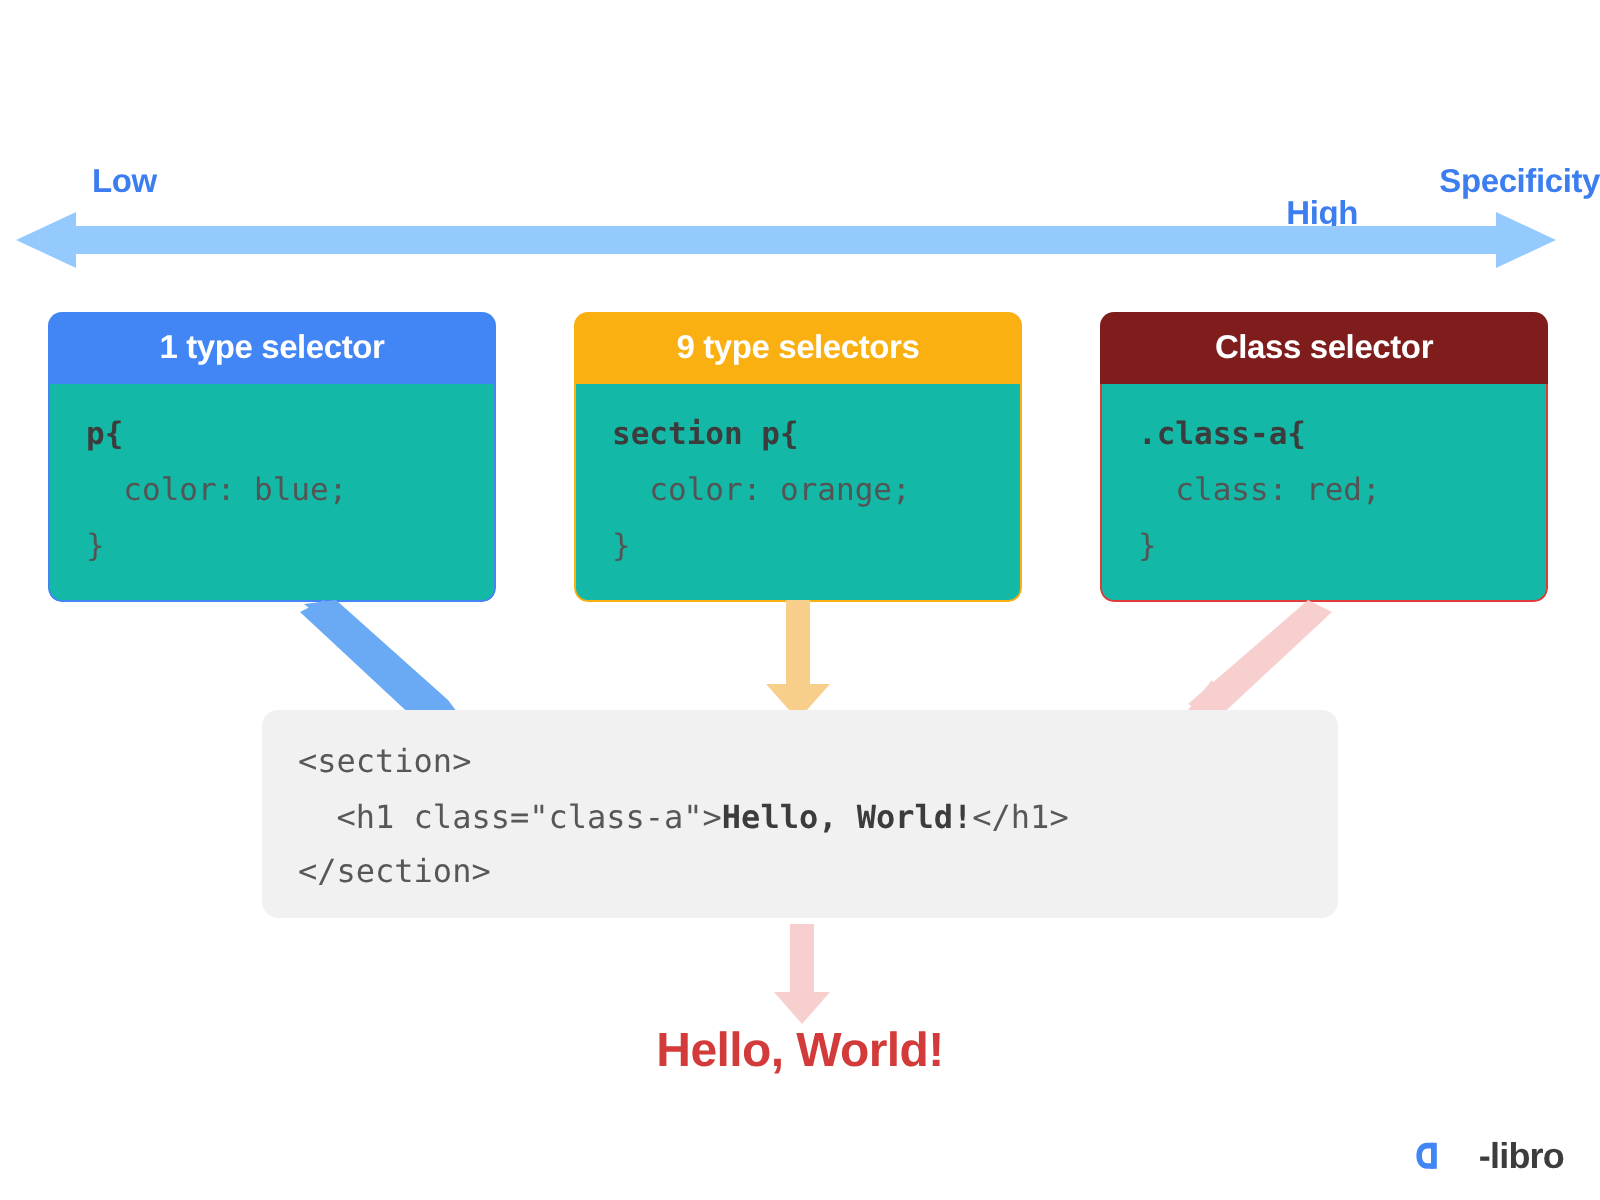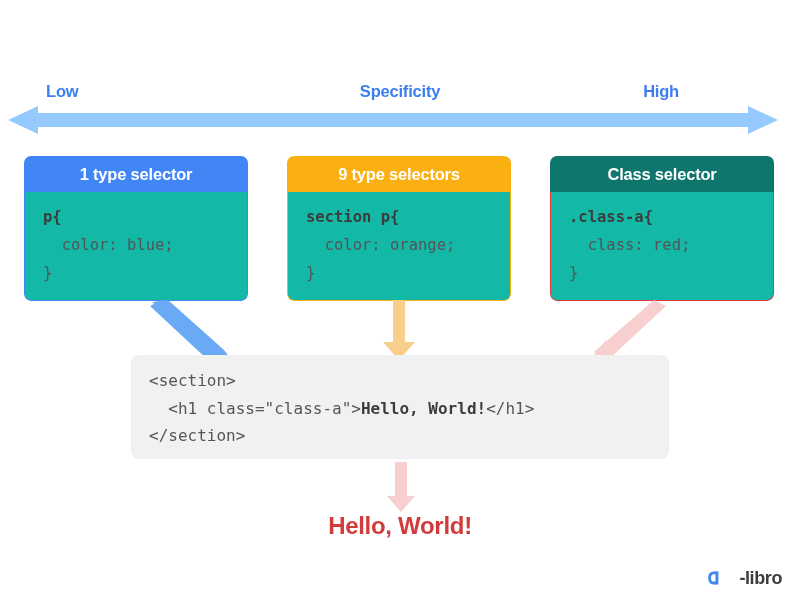--- a/index.html
+++ b/index.html
@@ -29,22 +29,22 @@
   }
   .scale-label {
     position: absolute;
     font-size: 16.5px;
     font-weight: bold;
     color: #3c7ef0;
     letter-spacing: -0.2px;
     white-space: nowrap;
   }
   .scale-label.low  { left: 46px;  top: 0; }
-  .scale-label.mid  { left: 0; top: 0; width: 800px; text-align: center; }
-  .scale-label.high { right: 53px; top: 0; }
+  .scale-label.mid  { left: 0; top: 0; width: 800px; text-align: right; }
+  .scale-label.high { right: 53px; top: 16px; }
 
   .scale-arrow {
     position: absolute;
     left: 8px; top: 105px;
     width: 770px; height: 30px;
   }
   .scale-arrow svg { display: block; }
 
   
   .card {
@@ -84,21 +84,21 @@
   .code b { font-weight: bold; color: #3c3c3c; }
 
   #card-1 { left: 24px; }
   #card-2 { left: 287px; }
   #card-3 { left: 550px; }
 
   #card-1 .card-head { background: #4285f4; }
   #card-1 .card-body { border-color: #4285f4; }
   #card-2 .card-head { background: #fbb012; }
   #card-2 .card-body { border-color: #fbb012; }
-  #card-3 .card-head { background: #0f766e; }
+  #card-3 .card-head { background: #7f1d1d; }
   #card-3 .card-body { border-color: #df3c3c; }
 
   
   .connector {
     position: absolute;
   }
   #arrow-blue   { left: 150px; top: 300px; width: 90px;  height: 62px; }
   #arrow-orange { left: 382px; top: 300px; width: 34px;  height: 62px; }
   #arrow-pink   { left: 578px; top: 300px; width: 90px;  height: 62px; }
   #arrow-result { left: 386px; top: 462px; width: 30px;  height: 52px; }

